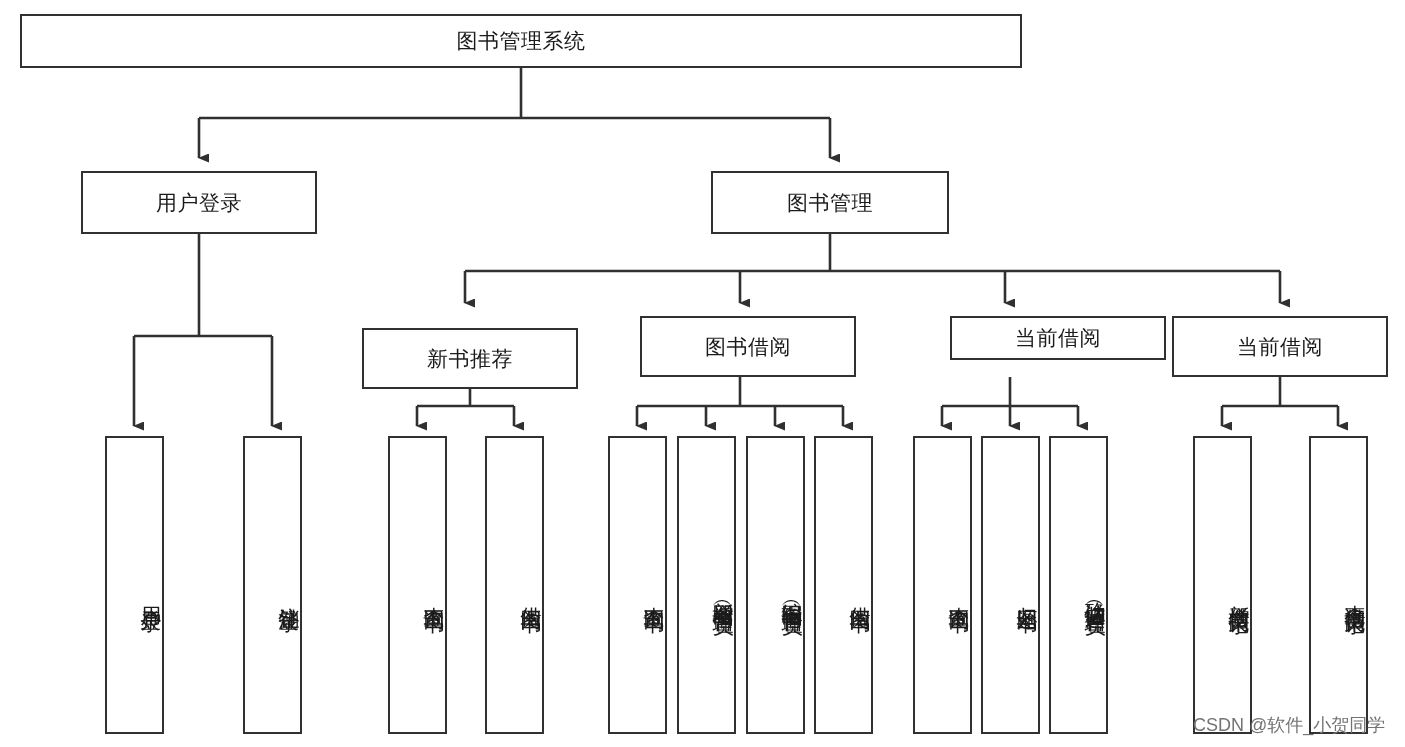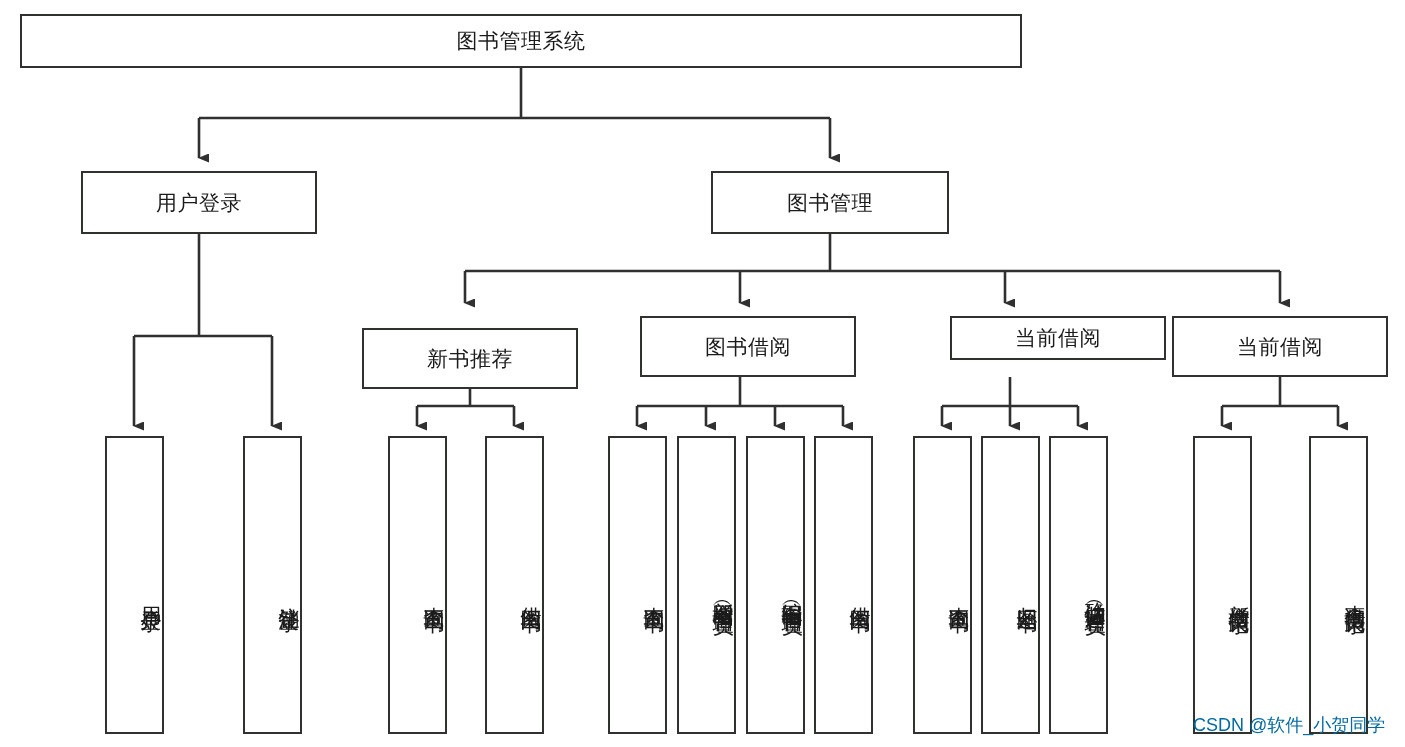--- a/index.html
+++ b/index.html
@@ -50,21 +50,21 @@
   .node.vert .vlabel {
     writing-mode: vertical-rl;
     text-orientation: upright;
     white-space: nowrap;
   }
   .watermark {
     position: absolute;
     left: 1193px;
     top: 713px;
     font-size: 18px;
-    color: #0369a1;
+    color: #737373;
     white-space: nowrap;
     font-family: "Liberation Sans", "DejaVu Sans", sans-serif;
     text-align: center;
   }
 </style>
 </head>
 <body>
 
 <div id="canvas">
 

